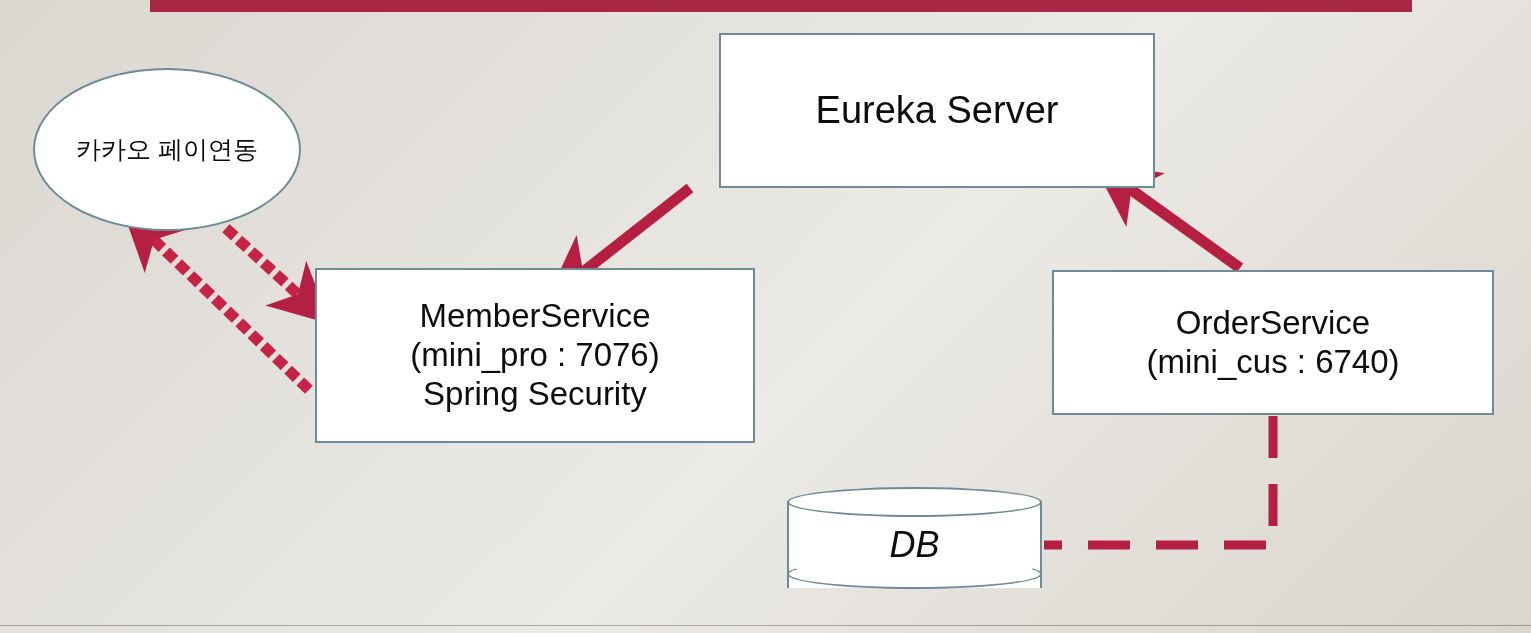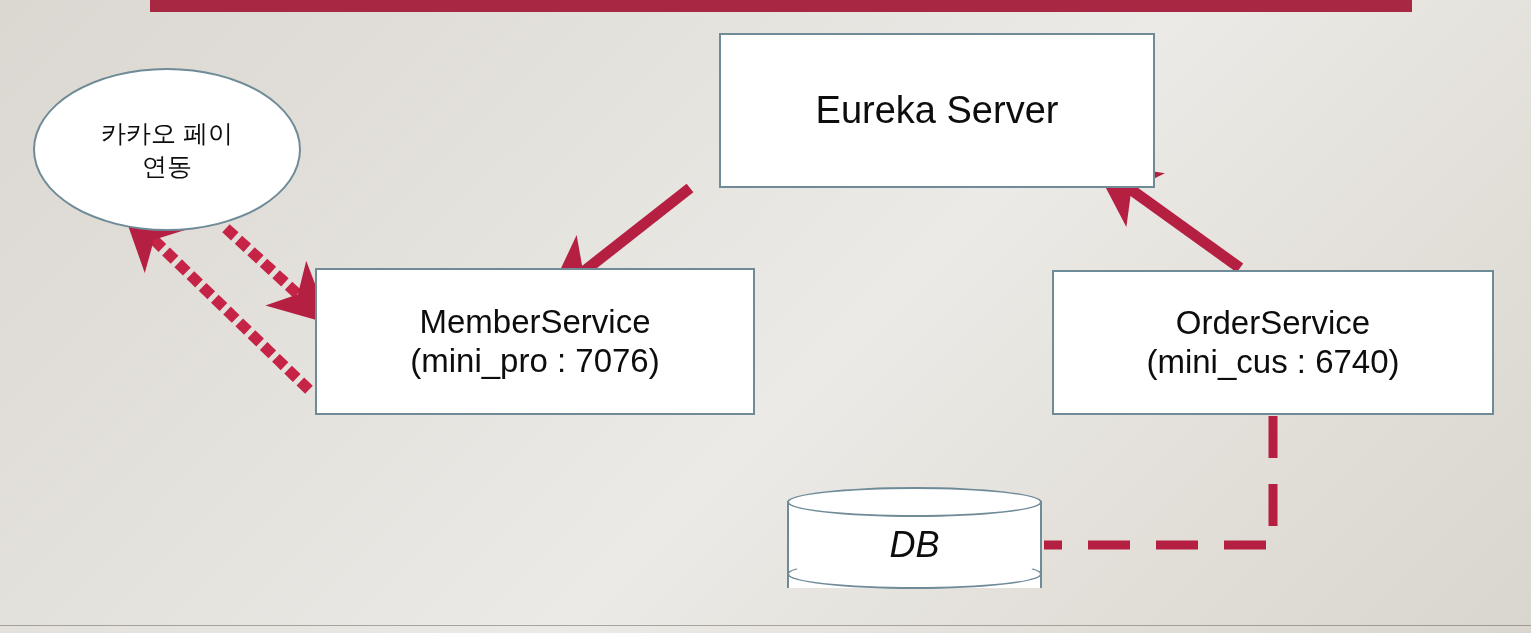--- a/index.html
+++ b/index.html
@@ -55,42 +55,42 @@
     left: 719px;
     top: 33px;
     width: 436px;
     height: 155px;
     font-size: 38px;
   }
   #member-box {
     left: 315px;
     top: 268px;
     width: 440px;
-    height: 147px;
+    height: 175px;
     font-size: 33px;
   }
   #order-box {
     left: 1052px;
     top: 270px;
     width: 442px;
     height: 145px;
     font-size: 33px;
   }
   .ellipse-node {
     position: absolute;
     left: 33px;
     top: 68px;
     width: 268px;
     height: 163px;
     border: 2px solid #6f8b97;
     border-radius: 50%;
     background: #ffffff;
     box-sizing: border-box;
     display: flex;
-    flex-direction: column;
+    flex-direction: row;
     align-items: center;
     justify-content: center;
     font-size: 25px;
     color: #0d0d0d;
     line-height: 1.3;
   }
   .cylinder {
     position: absolute;
     left: 787px;
     top: 487px;
@@ -194,20 +194,21 @@
     <div>연동</div>
   </div>
 
   <div class="node-box" id="eureka-box">
     <div class="line">Eureka Server</div>
   </div>
 
   <div class="node-box" id="member-box">
     <div class="line">MemberService</div>
     <div class="line">(mini_pro : 7076)</div>
+    <div class="line">Spring Security</div>
   </div>
 
   <div class="node-box" id="order-box">
     <div class="line">OrderService</div>
     <div class="line">(mini_cus : 6740)</div>
   </div>
 
   <div class="cylinder">
     <div class="cyl-body"></div>
     <div class="cyl-bottom"></div>

